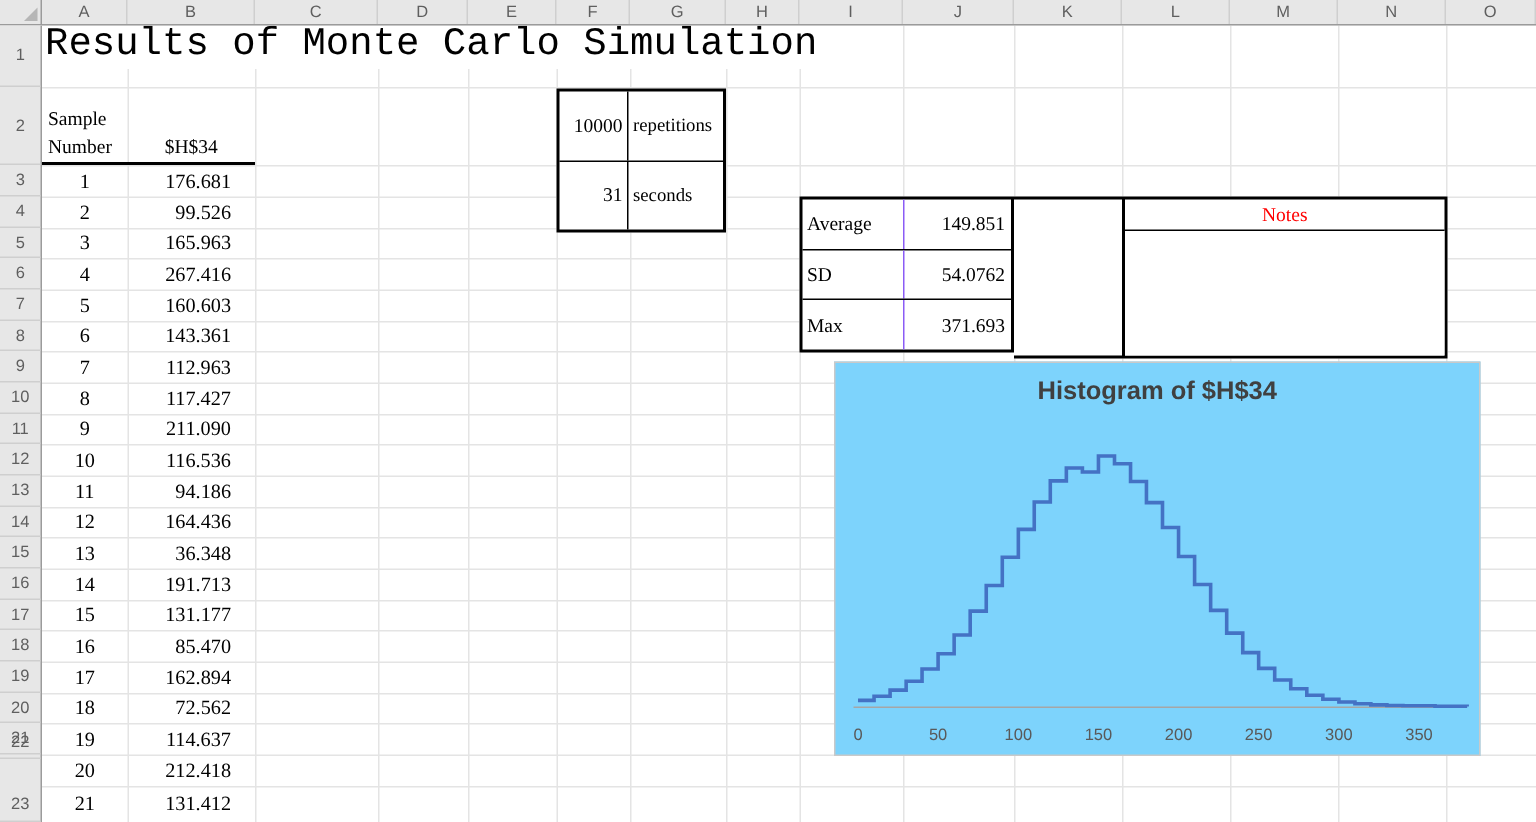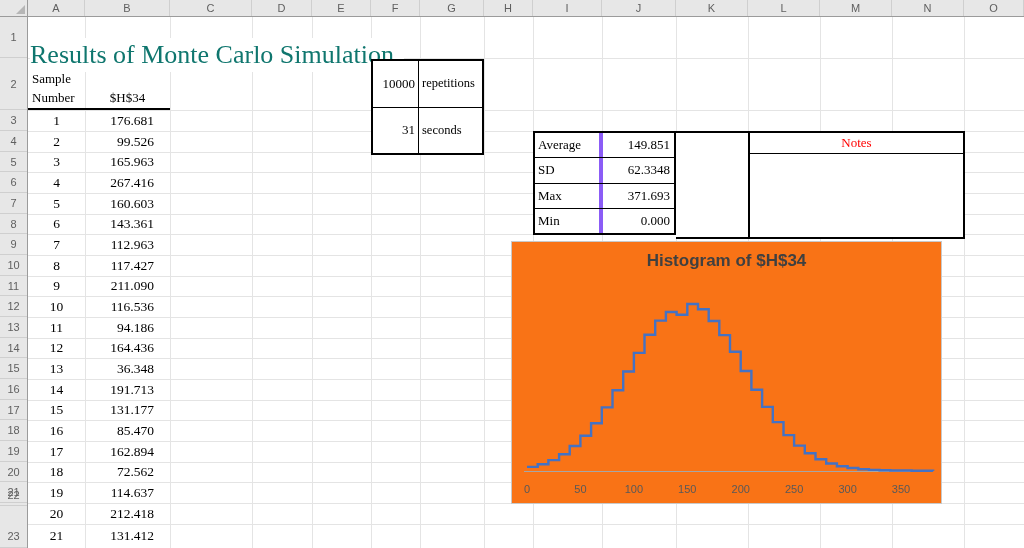--- a/index.html
+++ b/index.html
@@ -7,49 +7,49 @@
 
   #col-heads{position:absolute;left:0;top:0;width:1024px;height:17px;background:#e7e7e7;border-bottom:1px solid #9b9b9b;box-sizing:border-box;z-index:5;}
   .col-head{position:absolute;top:0;height:16px;line-height:16px;text-align:center;font-size:11px;color:#5f5f5f;border-right:1px solid #cfcfcf;box-sizing:border-box;}
   .corner{position:absolute;left:0;top:0;width:28px;height:16px;background:#e7e7e7;border-right:1px solid #9b9b9b;box-sizing:border-box;z-index:6;}
   .corner::after{content:"";position:absolute;right:2px;bottom:2px;width:0;height:0;border-left:9px solid transparent;border-bottom:9px solid #b6b6b6;}
   #row-heads{position:absolute;left:0;top:17px;width:28px;height:531px;background:#e7e7e7;border-right:1px solid #9b9b9b;box-sizing:border-box;z-index:5;}
   .row-head{position:absolute;left:0;width:27px;text-align:center;font-size:11px;color:#5f5f5f;border-bottom:1px solid #cfcfcf;box-sizing:border-box;display:flex;align-items:center;justify-content:center;}
   .gridline-v{position:absolute;top:17px;width:1px;height:531px;background:#e4e4e4;z-index:1;}
   .gridline-h{position:absolute;left:28px;width:996px;height:1px;background:#e4e4e4;z-index:1;}
 
-  .title-cell{position:absolute;left:30px;top:38px;height:34px;line-height:34px;font-family:Liberation Serif, serif;font-size:26px;color:#0f766e;background:#fff;padding-right:10px;z-index:2;white-space:nowrap;}
+  .title-cell{position:absolute;left:30px;top:12px;height:34px;line-height:34px;font-family:Liberation Mono, monospace;font-size:26px;color:#000000;background:#fff;padding-right:10px;z-index:2;white-space:nowrap;}
 
   .sample-header{position:absolute;left:28px;top:58px;width:142px;height:52px;border-bottom:2px solid #000;box-sizing:border-box;display:flex;align-items:flex-end;z-index:2;font-family:"Liberation Serif",serif;font-size:13px;color:#000;}
   .sh-left{width:57px;padding-left:4px;box-sizing:border-box;display:flex;flex-direction:column;line-height:19px;padding-bottom:1px;}
   .sh-right{flex:1;text-align:center;padding-bottom:1px;line-height:19px;}
   .sample-row{position:absolute;left:28px;width:142px;display:flex;align-items:center;z-index:2;font-family:"Liberation Serif",serif;font-size:13.5px;color:#000;}
   .s-num{width:57px;text-align:center;}
   .s-val{flex:1;text-align:right;padding-right:16px;}
 
   .sim-box{position:absolute;left:371px;top:59px;width:113px;height:96px;border:2px solid #000;box-sizing:border-box;background:#fff;z-index:3;display:flex;flex-direction:column;font-family:"Liberation Serif",serif;color:#000;}
   .sim-title{height:48px;border-bottom:1px solid #000;display:flex;flex-direction:column;align-items:center;justify-content:center;font-weight:bold;font-size:13.5px;line-height:17px;}
   .sim-row{flex:1;display:flex;align-items:stretch;font-size:13px;}
   .sim-row + .sim-row{border-top:1px solid #000;}
   .sim-val{width:46px;border-right:1px solid #000;box-sizing:border-box;display:flex;align-items:center;justify-content:flex-end;padding-right:3px;}
   .sim-lab{padding-left:3px;font-size:12.5px;display:flex;align-items:center;}
 
   .sum-box{position:absolute;left:533px;top:131px;width:143px;height:104px;border:2px solid #000;box-sizing:border-box;background:#fff;z-index:3;display:flex;flex-direction:column;font-family:"Liberation Serif",serif;color:#000;}
   .sum-title{height:20px;border-bottom:1px solid #000;display:flex;align-items:center;justify-content:center;font-weight:bold;font-size:13px;}
   .sum-row{flex:1;display:flex;font-size:13px;}
   .sum-row + .sum-row{border-top:1px solid #000;}
-  .sum-label{width:68px;padding-left:3px;border-right:4px solid #8b5cf6;box-sizing:border-box;display:flex;align-items:center;}
+  .sum-label{width:68px;padding-left:3px;border-right:1px solid #8b5cf6;box-sizing:border-box;display:flex;align-items:center;}
   .sum-value{flex:1;display:flex;align-items:center;justify-content:flex-end;padding-right:4px;}
 
   .gap-box{position:absolute;left:676px;top:131px;width:72px;height:108px;border-top:2px solid #000;border-bottom:2px solid #000;box-sizing:border-box;background:#fff;z-index:3;}
   .notes-box{position:absolute;left:748px;top:131px;width:217px;height:108px;border:2px solid #000;box-sizing:border-box;background:#fff;z-index:3;display:flex;flex-direction:column;font-family:"Liberation Serif",serif;}
   .notes-title{height:20px;border-bottom:1px solid #000;display:flex;align-items:center;justify-content:center;font-weight:normal;font-size:13px;}
   .notes-body{flex:1;background:#fff;}
 
-  .chart{position:absolute;left:511px;top:241px;width:431px;height:263px;background:#f97316;border:1px solid #c9c9c9;box-sizing:border-box;z-index:3;}
+  .chart{position:absolute;left:556px;top:241px;width:431px;height:263px;background:#7dd3fc;border:1px solid #c9c9c9;box-sizing:border-box;z-index:3;}
   .chart-title{position:absolute;left:0;right:0;top:9px;text-align:center;font-weight:bold;font-size:17px;color:#404040;font-family:"Liberation Sans",sans-serif;}
   #hist-svg{position:absolute;left:0;top:0;}
   .tick{font-family:"Liberation Sans",sans-serif;font-size:11px;fill:#595959;}
 </style>
 </head>
 <body>
 
 <div id="canvas">
 
   <div id="gridlines">
@@ -199,29 +199,25 @@
     </div>
   </div>
 
   <div class="sum-box">
     <div class="sum-row">
       <span class="sum-label">Average</span>
       <span class="sum-value">149.851</span>
     </div>
     <div class="sum-row">
       <span class="sum-label">SD</span>
-      <span class="sum-value">62.3348</span>
+      <span class="sum-value">54.0762</span>
     </div>
     <div class="sum-row">
       <span class="sum-label">Max</span>
       <span class="sum-value">371.693</span>
-    </div>
-    <div class="sum-row">
-      <span class="sum-label">Min</span>
-      <span class="sum-value">0.000</span>
     </div>
   </div>
 
   <div class="gap-box"></div>
 
   <div class="notes-box">
     <div class="notes-title" style="color: rgb(255, 0, 0);">Notes</div>
     <div class="notes-body"></div>
   </div>
 

